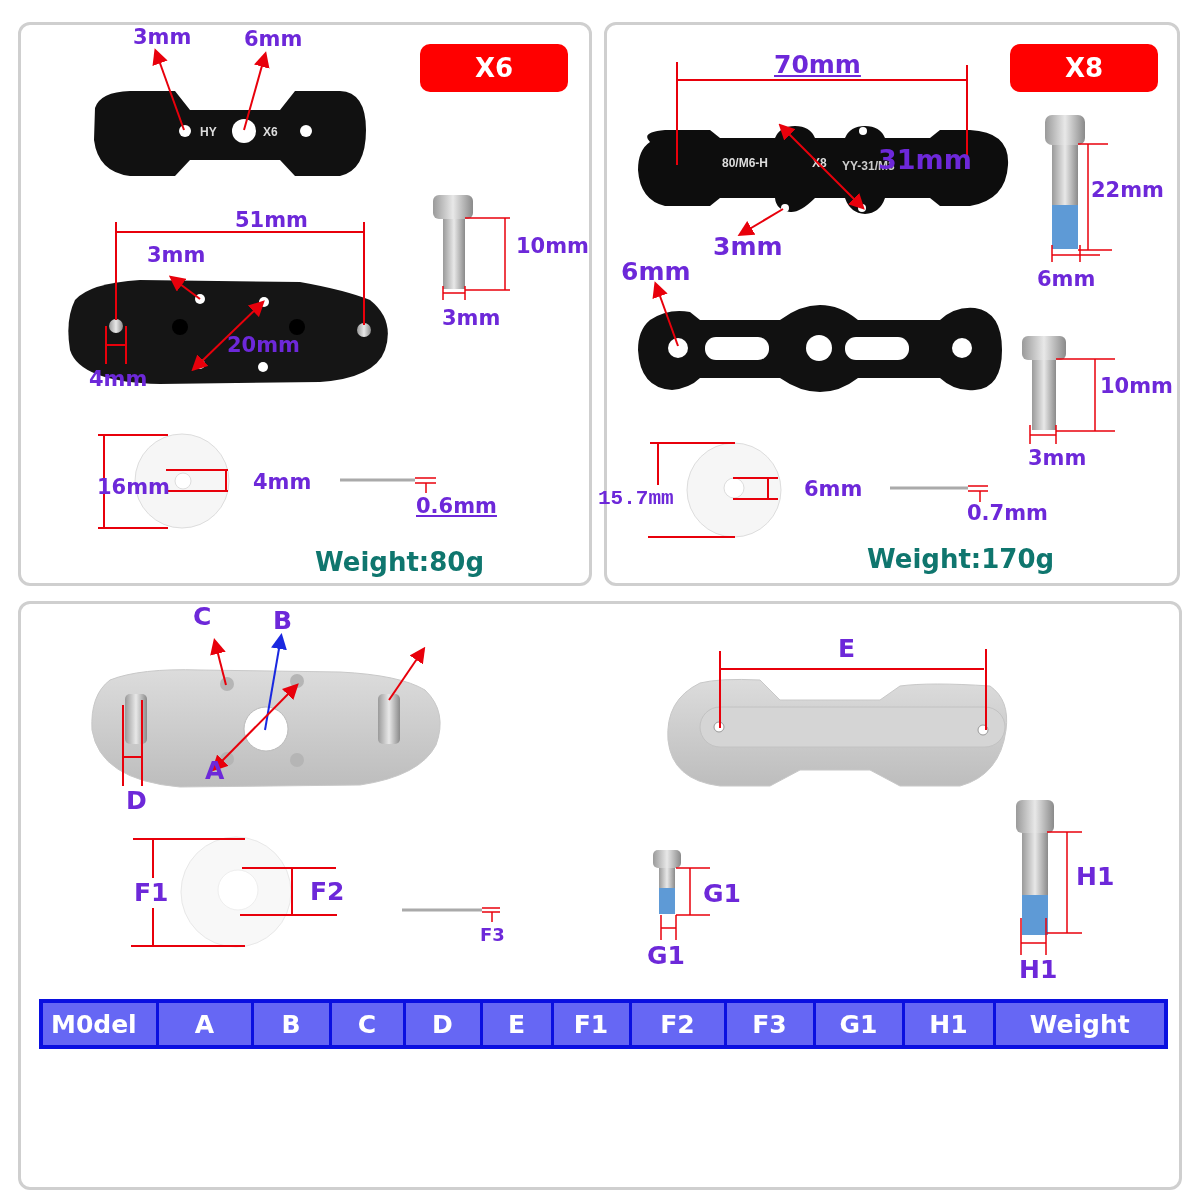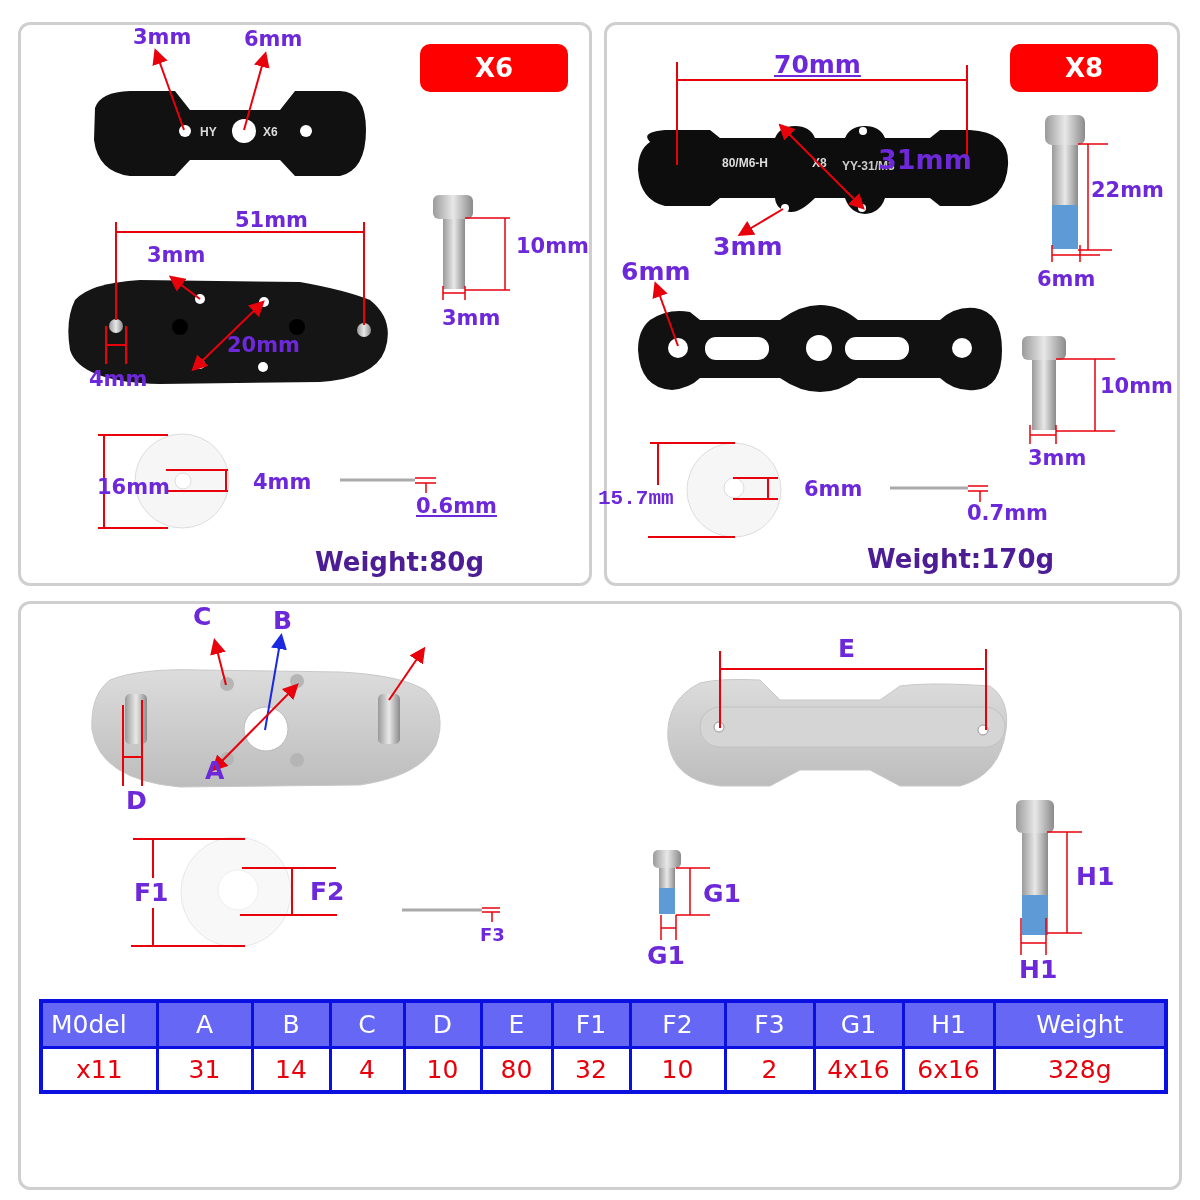--- a/index.html
+++ b/index.html
@@ -1,25 +1,25 @@
 <!DOCTYPE html>
 <html><head>
 <meta charset="utf-8">
 <style>
   * { box-sizing: border-box; margin: 0; padding: 0; }
   html, body { width: 1200px; height: 1200px; background: #ffffff; overflow: hidden; }
   body { position: relative; font-family: "DejaVu Sans", "Liberation Sans", sans-serif; }
   .panel { position: absolute; border: 3px solid #cfcfcf; border-radius: 12px; background: #fff; }
   .red-lbl { position: absolute; color: #6d28d9; font-weight: bold; font-size: 21px; white-space: nowrap; line-height: 1; }
   .red-lbl.big { font-size: 25px; }
-  .weight { position: absolute; color: #4c1d95; font-weight: bold; font-size: 26px; white-space: nowrap; line-height: 1; }
+  .weight { position: absolute; color: #0f766e; font-weight: bold; font-size: 26px; white-space: nowrap; line-height: 1; }
   .badge { position: absolute; background: #ff0000; color: #fff; font-weight: bold; font-size: 26px; border-radius: 10px; display: flex; align-items: center; justify-content: center; }
   svg { position: absolute; left: 0; top: 0; overflow: visible; }
   table.spec { position: absolute; left: 39px; top: 999px; width: 1125px; border-collapse: collapse; border: 4px solid #0a10e0; table-layout: fixed; }
-  table.spec th, table.spec td { border: 3px solid #0a10e0; text-align: center; font-weight: normal; font-size: 25px; }
+  table.spec th, table.spec td { border: 3px solid #0a10e0; text-align: center; font-weight: bold; font-size: 25px; }
   table.spec th { background: #6667f4; color: #fff; height: 46px; }
   table.spec td { color: #e8000b; height: 45px; background: #fff; }
 </style>
 </head>
 <body>
 
 <div class="panel" style="left:18px;top:22px;width:574px;height:564px;"></div>
 <div class="badge" style="left:420px;top:44px;width:148px;height:48px;">X6</div>
 
 <svg width="1200" height="1200">
@@ -307,28 +307,14 @@
       <th>E</th>
       <th>F1</th>
       <th>F2</th>
       <th>F3</th>
       <th>G1</th>
       <th>H1</th>
       <th>Weight</th>
     </tr>
   </thead>
   <tbody>
-    <tr>
-      <td>x11</td>
-      <td>31</td>
-      <td>14</td>
-      <td>4</td>
-      <td>10</td>
-      <td>80</td>
-      <td>32</td>
-      <td>10</td>
-      <td>2</td>
-      <td>4x16</td>
-      <td>6x16</td>
-      <td>328g</td>
-    </tr>
   </tbody>
 </table>
 
 </body></html>

